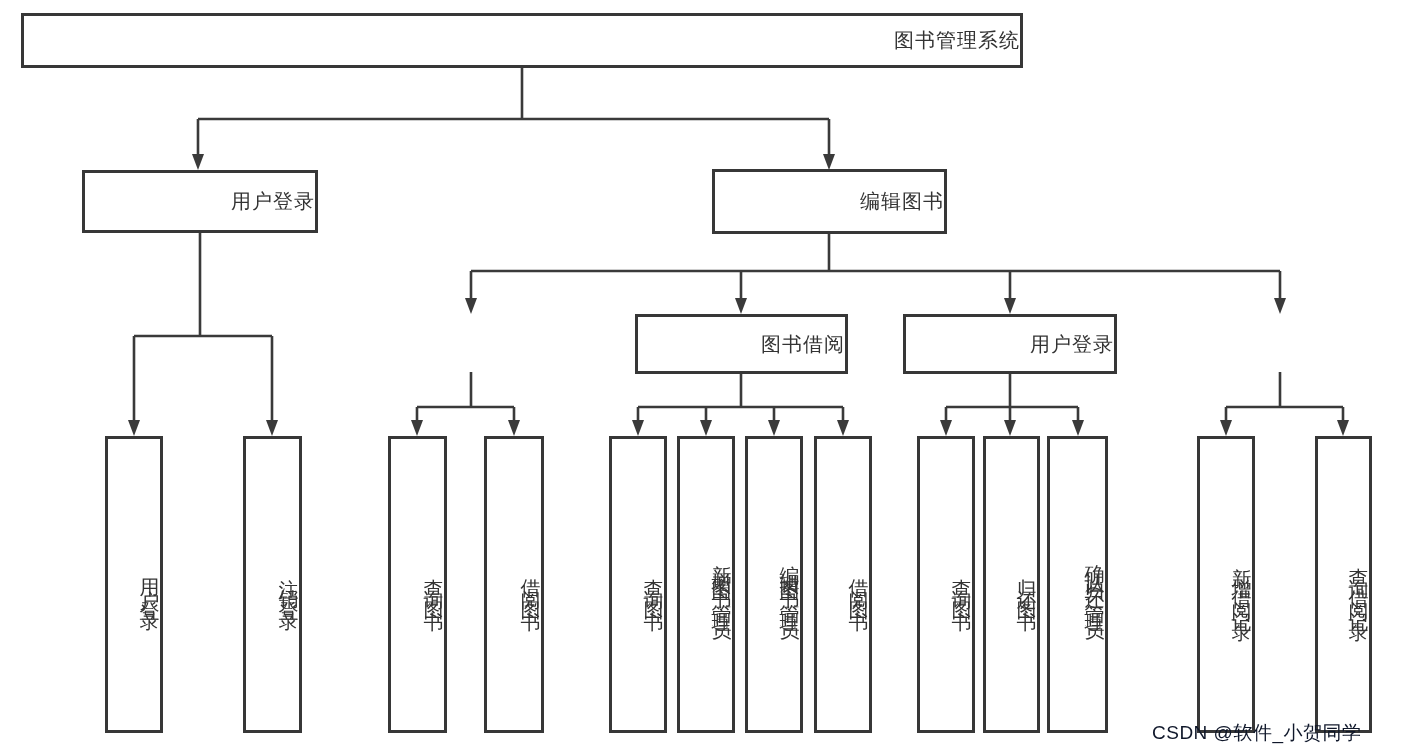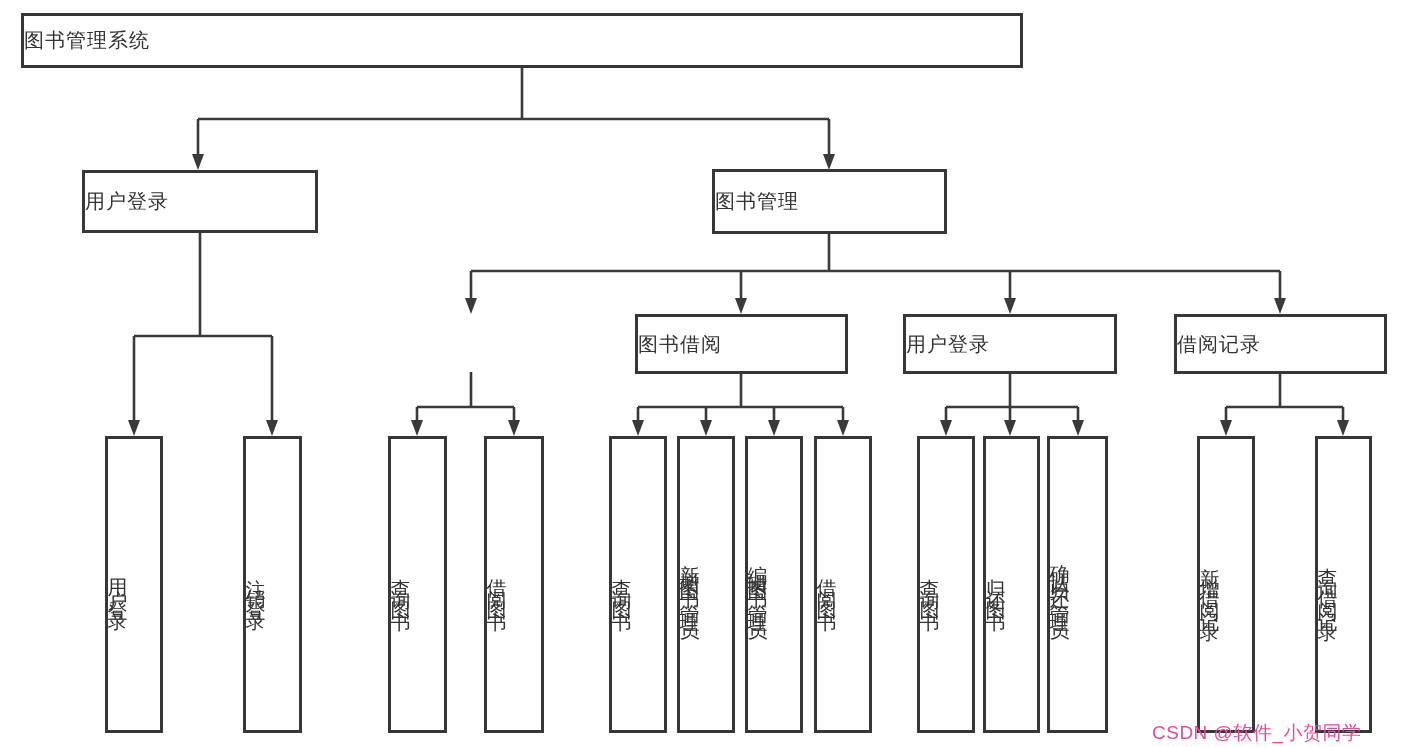--- a/index.html
+++ b/index.html
@@ -17,21 +17,21 @@
     width: 1405px; height: 747px;
     z-index: 1;
   }
   .node {
     position: absolute;
     background: #ffffff;
     border: 3px solid #373737;
     box-sizing: border-box;
     display: flex;
     align-items: center;
-    justify-content: flex-start;
+    justify-content: flex-end;
     color: #333333;
     z-index: 2;
   }
   .hlabel {
     font-size: 20px;
     letter-spacing: 1px;
     white-space: nowrap;
   }
   .vbox .vtext {
     writing-mode: vertical-rl;
@@ -41,21 +41,21 @@
     white-space: nowrap;
   }
   .vbox .vtext.long {
     letter-spacing: 8px;
   }
   .watermark {
     position: absolute;
     left: 1152px;
     top: 720px;
     font-size: 19px;
-    color: #ec4899;
+    color: #0f172a;
     letter-spacing: 0.5px;
     white-space: nowrap;
     z-index: 3;
   }
 </style>
 </head>
 <body>
 
 <div class="canvas">
 
@@ -103,31 +103,28 @@
   </svg>
 
   <div class="node" style="left:21px; top:13px; width:1002px; height:55px;">
     <span class="hlabel">图书管理系统</span>
   </div>
 
   <div class="node" style="left:82px; top:170px; width:236px; height:63px;">
     <span class="hlabel">用户登录</span>
   </div>
   <div class="node" style="left:712px; top:169px; width:235px; height:65px;">
-    <span class="hlabel">图书管理</span>
+    <span class="hlabel">编辑图书</span>
   </div>
 
   <div class="node" style="left:635px; top:314px; width:213px; height:60px;">
     <span class="hlabel">图书借阅</span>
   </div>
   <div class="node" style="left:903px; top:314px; width:214px; height:60px;">
     <span class="hlabel">用户登录</span>
-  </div>
-  <div class="node" style="left:1174px; top:314px; width:213px; height:60px;">
-    <span class="hlabel">借阅记录</span>
   </div>
 
   <div class="node vbox" style="left:105px; top:436px; width:58px; height:297px;">
     <span class="vtext">用户登录</span>
   </div>
   <div class="node vbox" style="left:243px; top:436px; width:59px; height:297px;">
     <span class="vtext">注销登录</span>
   </div>
 
   <div class="node vbox" style="left:388px; top:436px; width:59px; height:297px;">

